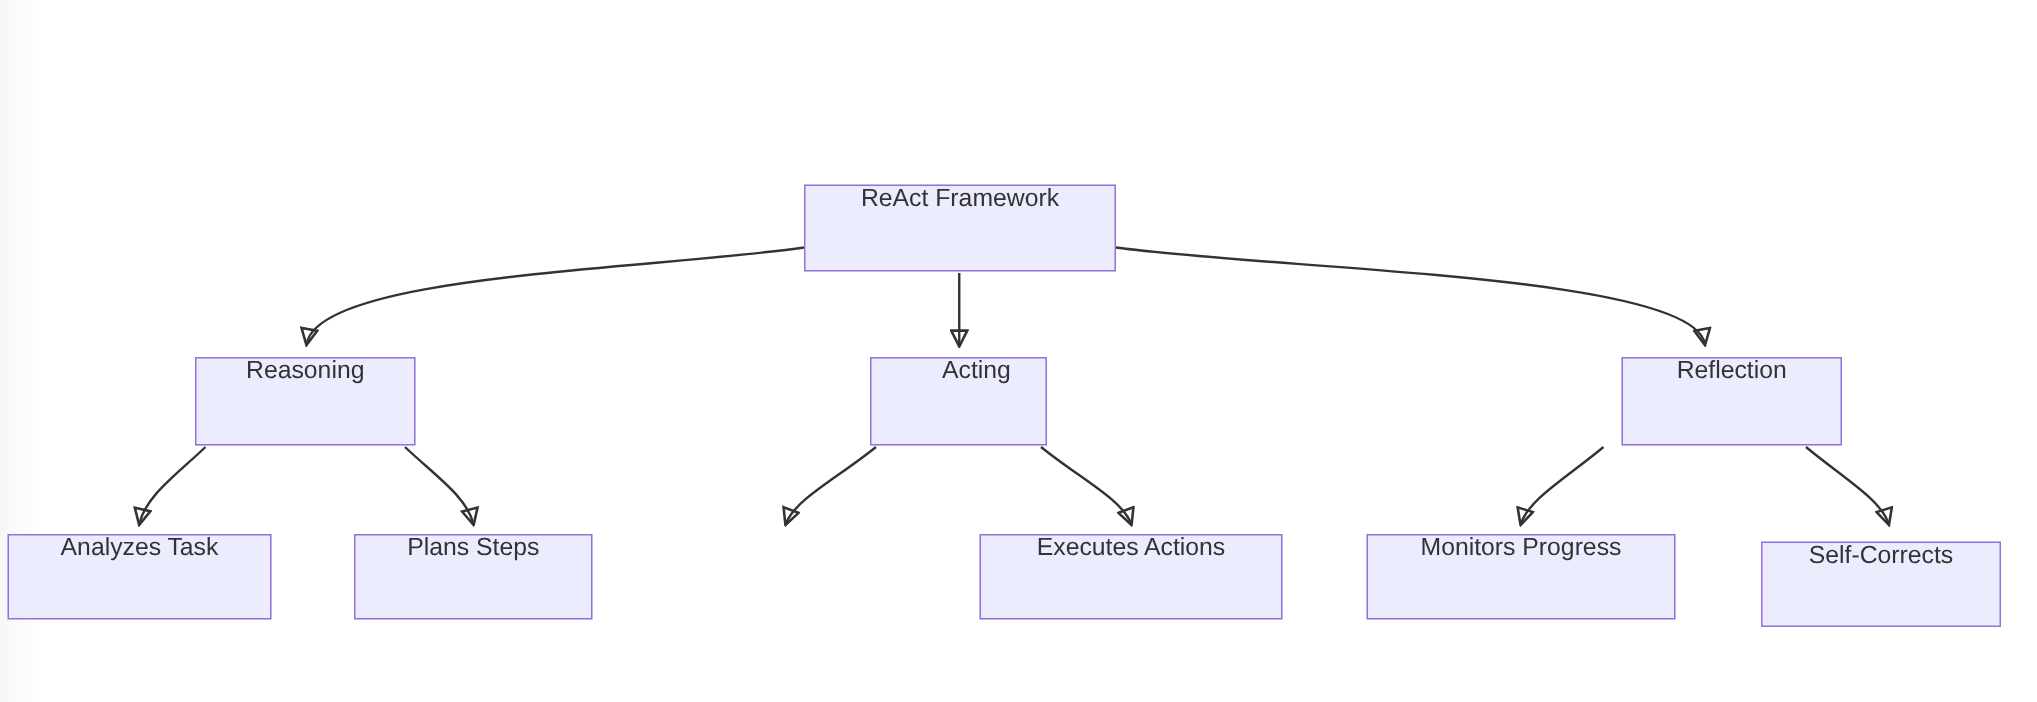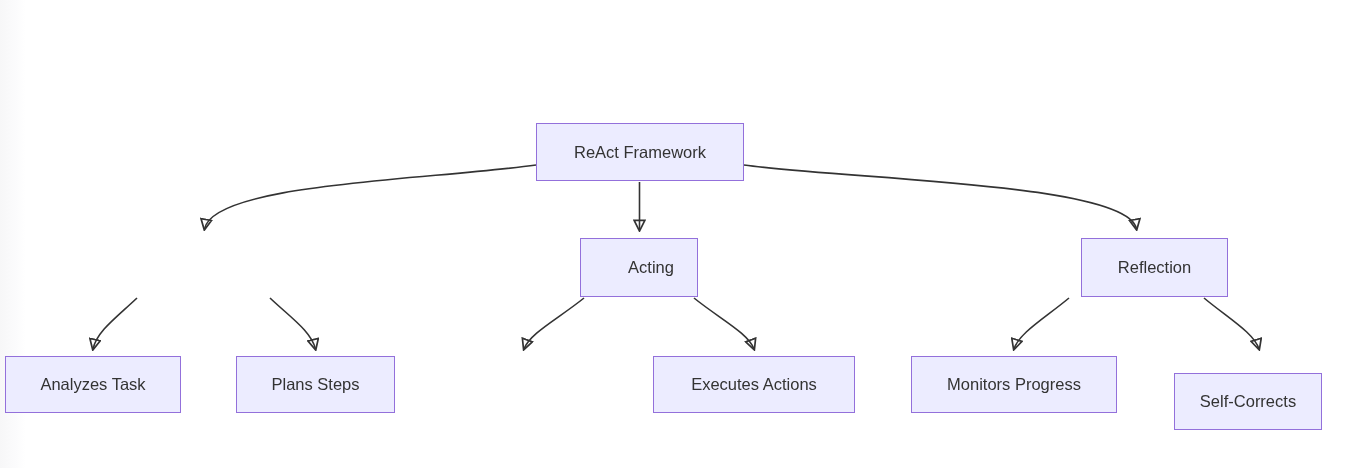--- a/index.html
+++ b/index.html
@@ -25,35 +25,34 @@
   #edges path { fill: none; stroke: #333333; stroke-width: 1.6px; }
   .node {
     position: absolute;
     box-sizing: border-box;
     background: #ECECFF;
     border: 1.5px solid #9370DB;
     color: #333333;
     font-size: 16.5px;
     line-height: 1;
     display: flex;
-    align-items: center;
     justify-content: center;
     white-space: nowrap;
   }
   
   #n-react      { left: 536px;  top: 123px; width: 208px; height: 58px; }
   #n-reasoning  { left: 130px;  top: 238px; width: 147px; height: 59px; }
   #n-acting     { left: 580px;  top: 238px; width: 118px; height: 59px; padding-left: 24px; }
   #n-reflection { left: 1063px; top: 238px; width: 147px; height: 59px; margin-left: 18px; }
   #n-analyzes   { left: 5px;    top: 356px; width: 176px; height: 57px; }
   #n-plans      { left: 236px;  top: 356px; width: 159px; height: 57px; }
   #n-uses       { left: 450px;  top: 356px; width: 148px; height: 57px; }
   #n-executes   { left: 653px;  top: 356px; width: 202px; height: 57px; }
   #n-monitors   { left: 911px;  top: 356px; width: 206px; height: 57px; }
-  #n-self       { left: 1174px; top: 373px; width: 148px; height: 57px; }
+  #n-self       { left: 1174px; top: 361px; width: 160px; height: 57px; }
 </style>
 </head>
 <body>
 
 <div id="canvas">
 
   <div id="gutter"></div>
 
   <svg id="edges" viewBox="0 0 1358 468" xmlns="http://www.w3.org/2000/svg" aria-hidden="true">
     <defs>
@@ -68,20 +67,23 @@
     <path d="M 270 298 C 290 317, 311 331, 315.5 349" marker-end="url(#arrowhead)"></path>
     <path d="M 584 298 C 558 319, 530 333, 524 349" marker-end="url(#arrowhead)"></path>
     <path d="M 694 298 C 720 319, 748 333, 754 349" marker-end="url(#arrowhead)"></path>
     <path d="M 1069 298 C 1045 318, 1019 333, 1014 349" marker-end="url(#arrowhead)"></path>
     <path d="M 1204 298 C 1228 318, 1254 333, 1259 349" marker-end="url(#arrowhead)"></path>
   </svg>
 
   <div id="n-react" class="node">
     <span>ReAct Framework</span>
   </div>
+  <div id="n-reasoning" class="node">
+    <span>Reasoning</span>
+  </div>
   <div id="n-acting" class="node">
     <span>Acting</span>
   </div>
   <div id="n-reflection" class="node">
     <span>Reflection</span>
   </div>
   <div id="n-plans" class="node">
     <span>Plans Steps</span>
   </div>
   <div id="n-analyzes" class="node">

